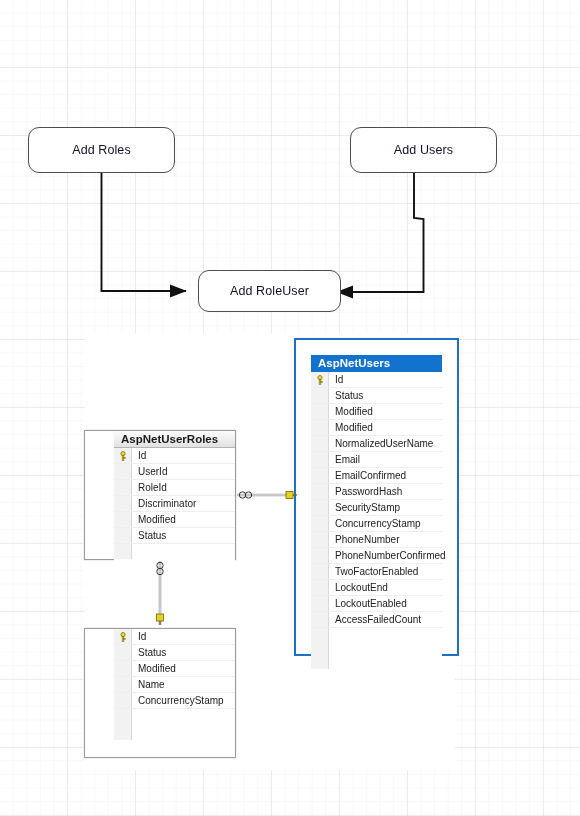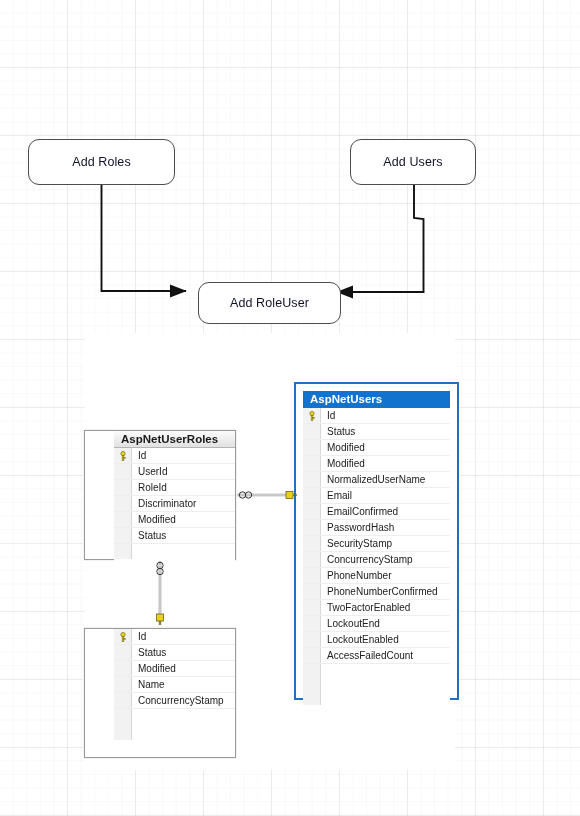--- a/index.html
+++ b/index.html
@@ -39,39 +39,37 @@
   .flow-box{
     position:absolute;
     box-sizing:border-box;
     background:#ffffff;
     border:1.3px solid #4d4d4d;
     border-radius:11px;
     display:flex;align-items:center;justify-content:center;
     font-size:12.5px;
     color:#11112b;
     letter-spacing:.1px;
-    margin-top:12px;
   }
   .flow-svg{position:absolute;left:0;top:0;pointer-events:none;}
 
   
   .er-table{
     position:absolute;
     box-sizing:border-box;
     background:#ffffff;
   }
   .er-table.plain{
     border:1px solid #9a9a9a;
     box-shadow:0 0 0 1px #f2f2f2;
     padding-left:29px;
   }
   .er-table.selected{
     border:2px solid #1f6fc4;
-    padding:7px;
-    margin-top:44px;
+    padding:15px;
   }
   .er-title{
     box-sizing:border-box;
     height:17px;
     line-height:17px;
     font-size:11.5px;
     font-weight:bold;
     padding-left:7px;
     white-space:nowrap;
     overflow:hidden;
@@ -133,21 +131,21 @@
 
       <path d="M 101.5 173 L 101.5 291 L 186 291" fill="none" stroke="#111111" stroke-width="1.9" marker-end="url(#arrowhead)"></path>
 
       <path d="M 414 173 L 414 218 L 423.5 219 L 423.5 292 L 337 292" fill="none" stroke="#111111" stroke-width="1.9" marker-end="url(#arrowhead)"></path>
     </svg>
 
     <div class="flow-box" id="flow-add-roles" style="left: 28px; top: 127px; width: 147px; height: 46px;">
       <span>Add Roles</span>
     </div>
 
-    <div class="flow-box" id="flow-add-users" style="left: 350px; top: 127px; width: 126px; height: 46px;">
+    <div class="flow-box" id="flow-add-users" style="left: 350px; top: 127px; width: 147px; height: 46px;">
       <span>Add Users</span>
     </div>
 
     <div class="flow-box" id="flow-add-roleuser" style="left: 198px; top: 270px; width: 143px; height: 42px;">
       <span>Add RoleUser</span>
     </div>
   </div>
 
   <div class="er-layer">
 

